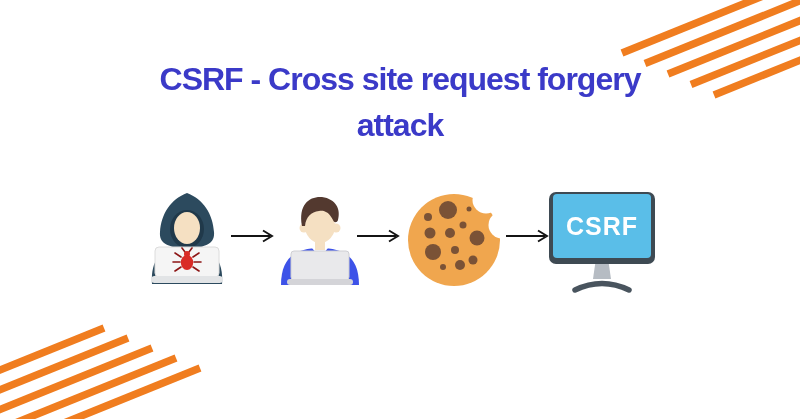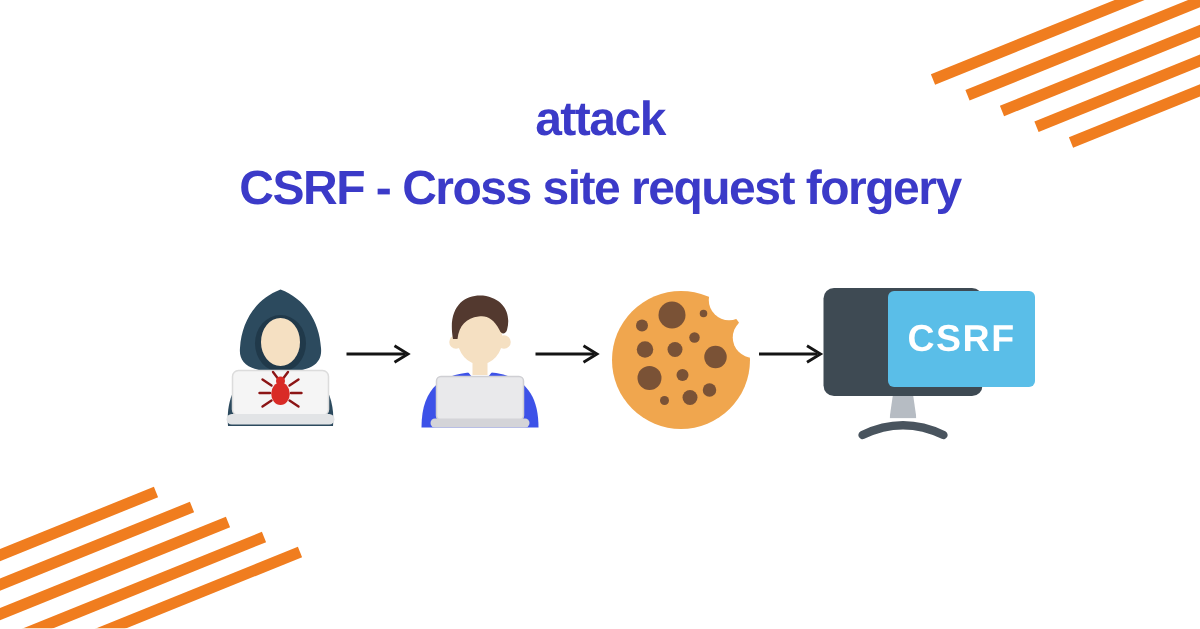--- a/index.html
+++ b/index.html
@@ -31,21 +31,21 @@
   .s-arrow{stroke:var(--arrow-black,#141414);stroke-width:1.9;fill:none;}
   
   .monitor{position:absolute;left:549px;top:190px;width:112px;height:104px;}
   .monitor .frame{
     position:absolute;left:0;top:2px;width:106px;height:72px;border-radius:7px;
     background:var(--monitor-frame,#3E4A53);
   }
   .monitor .screen{
     position:absolute;left:4px;top:4px;width:98px;height:64px;border-radius:4px;
     background:var(--screen-blue,#5ABEE8);
-    display:flex;align-items:center;justify-content:center;margin-left:39px;
+    display:flex;align-items:center;justify-content:center;
   }
   .monitor .screen .label{
     color:var(--label-white,#FFFFFF);font-weight:bold;font-size:25px;letter-spacing:1px;
   }
   .monitor .neck{
     position:absolute;left:44px;top:74px;width:18px;height:15px;
     background:var(--stand-gray,#B6BCC3);
     clip-path:polygon(12% 0,88% 0,100% 100%,0 100%);
   }
   .monitor .base{position:absolute;left:20px;top:87px;}
@@ -66,22 +66,22 @@
     <g>
       <line class="s-stripe" x1="-126" y1="421" x2="104" y2="328"></line>
       <line class="s-stripe" x1="-102" y1="431" x2="128" y2="338"></line>
       <line class="s-stripe" x1="-78" y1="441" x2="152" y2="348"></line>
       <line class="s-stripe" x1="-54" y1="451" x2="176" y2="358"></line>
       <line class="s-stripe" x1="-30" y1="461" x2="200" y2="368"></line>
     </g>
   </svg>
 
   <div class="title">
+    <span>CSRF - Cross site request forgery</span>
     <span>attack</span>
-    <span>CSRF - Cross site request forgery</span>
   </div>
 
   <div>
 
     <svg class="icon" style="left:142px;top:190px;" width="90" height="96" viewBox="0 0 90 96">
       <path class="f-hood" d="M10,94 C8,68 22,54 45,54 C68,54 82,68 80,94 Z"></path>
       <path class="f-hood" d="M45,3 C29,9 19,24 18,42 C17,52 24,58 45,58 C66,58 73,52 72,42 C71,24 61,9 45,3 Z"></path>
       <ellipse class="f-hoodin" cx="45" cy="39" rx="17" ry="19"></ellipse>
       <ellipse class="f-skin" cx="45" cy="38" rx="13" ry="16"></ellipse>
       <rect x="13" y="57" width="64" height="30" rx="4" fill="#F5F5F5" stroke="#DCDCDC"></rect>

